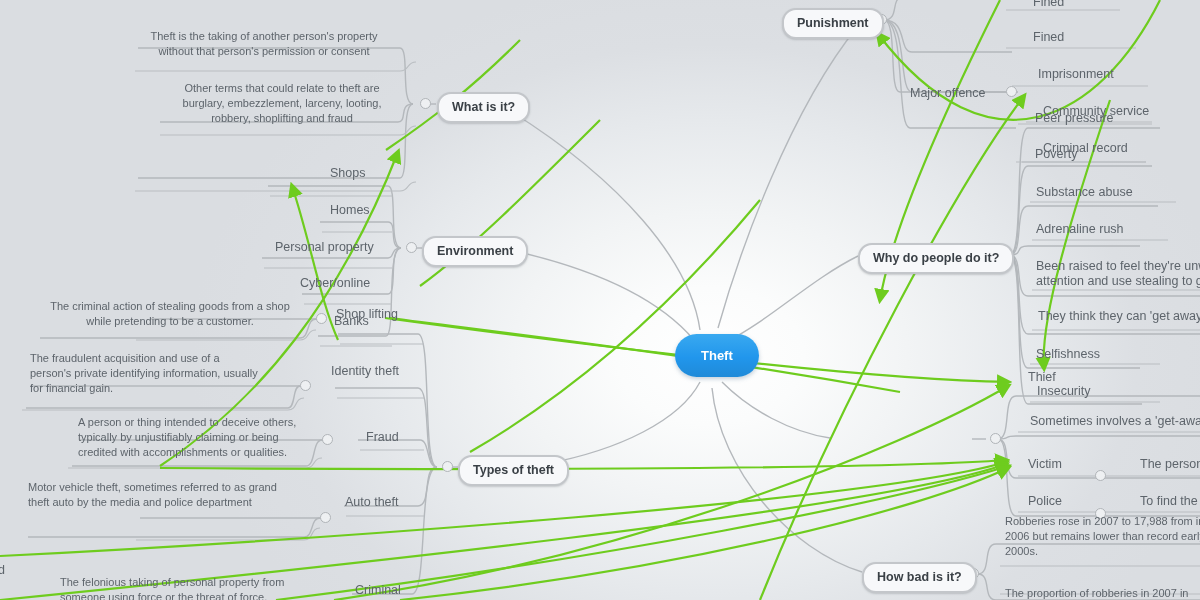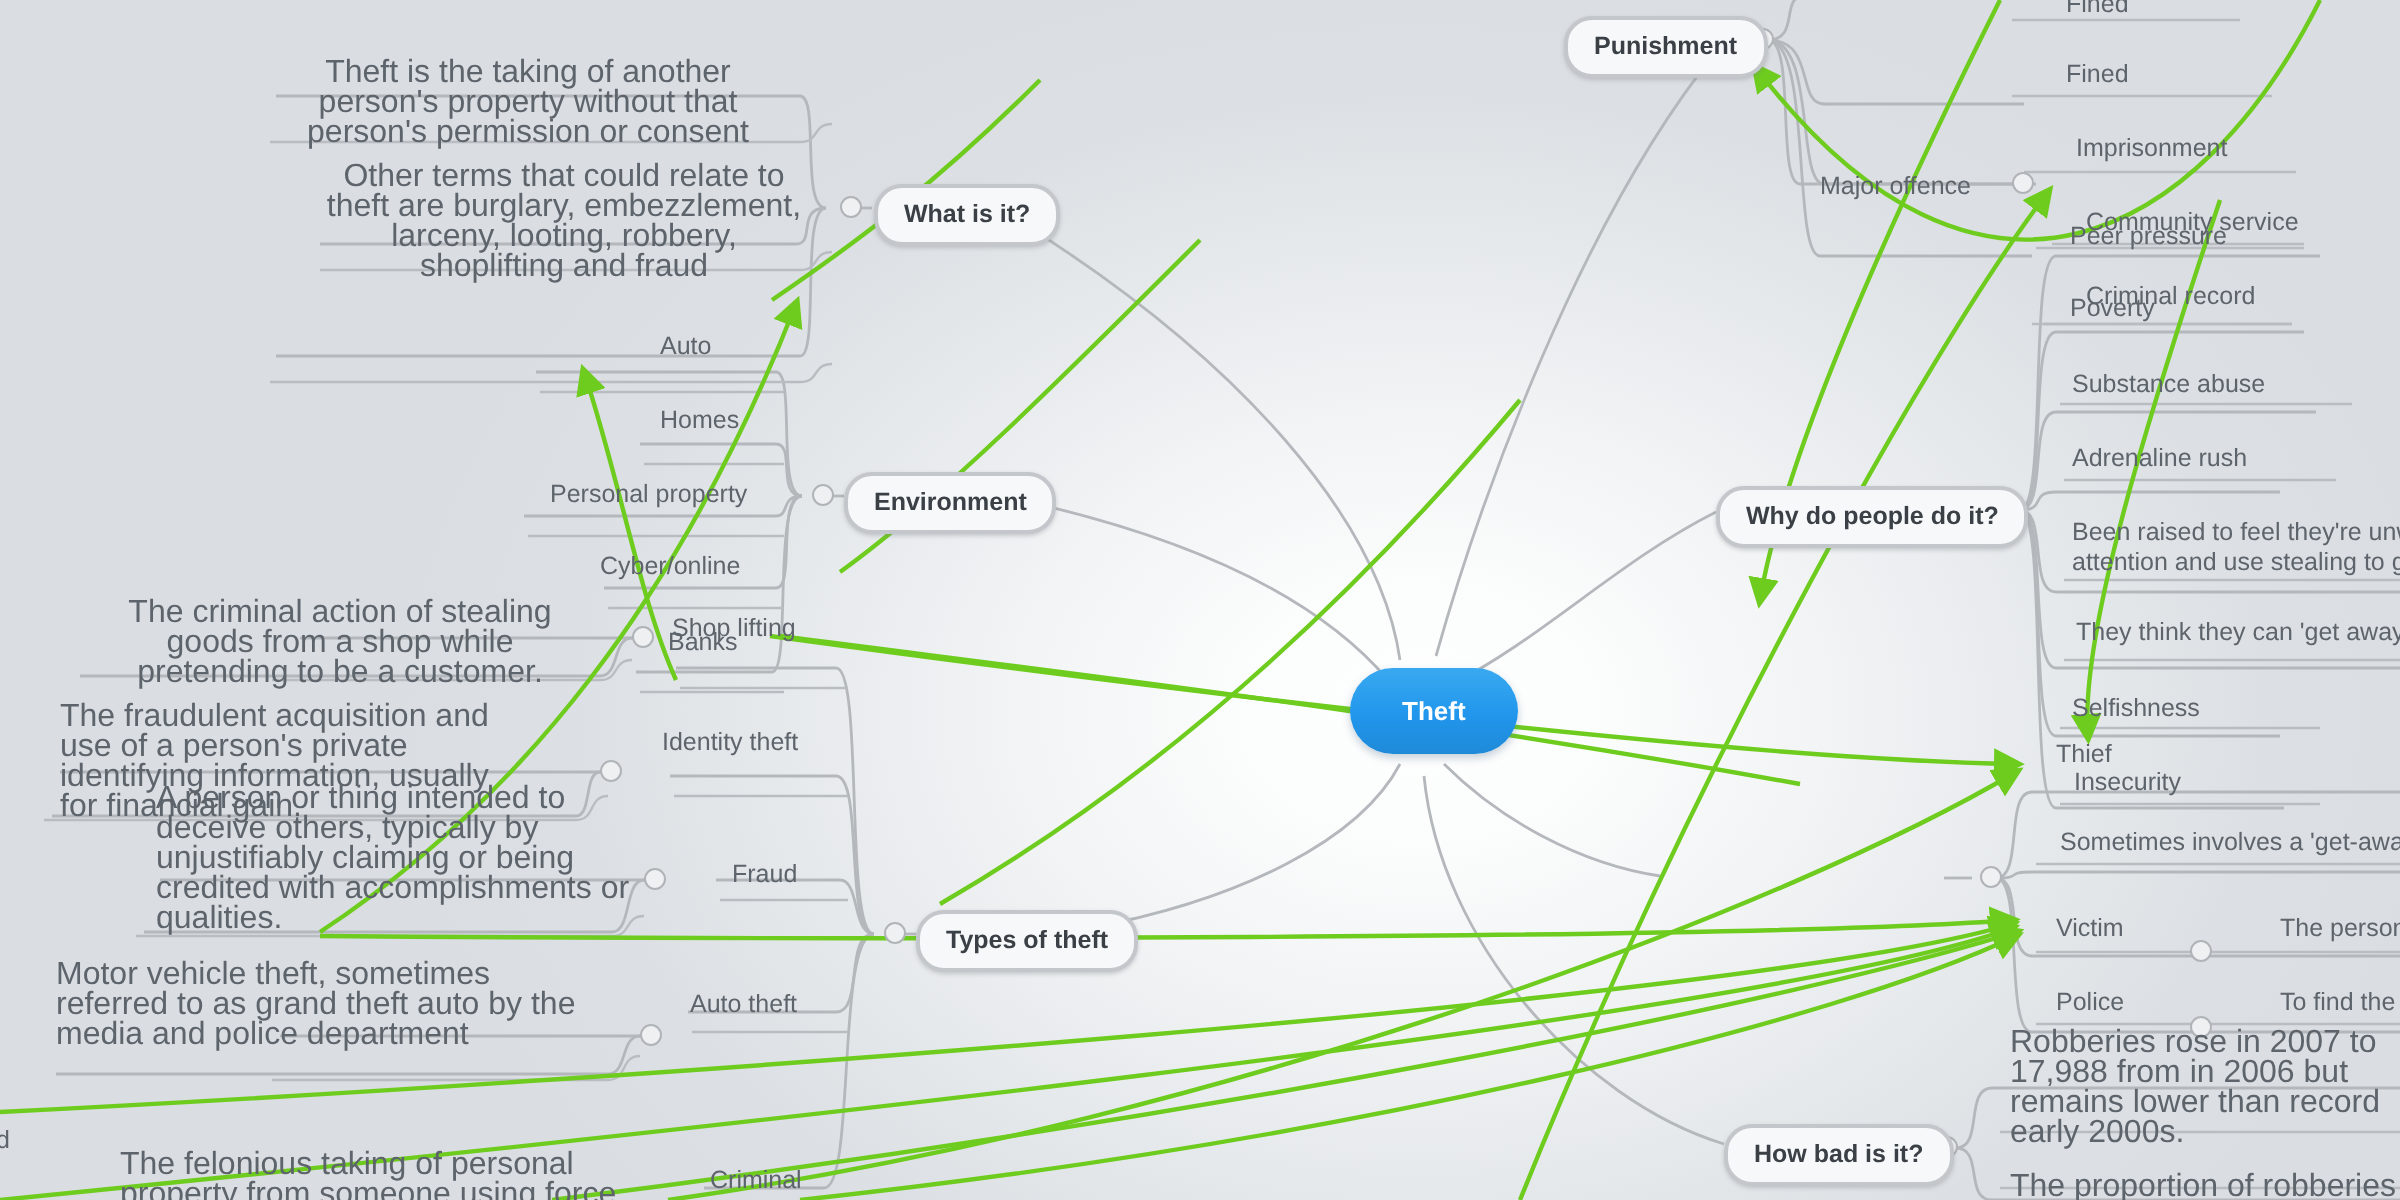--- a/index.html
+++ b/index.html
@@ -60,21 +60,21 @@
   .lbl {
     position: absolute;
     color: #5d646b;
     font-size: 12.5px;
     line-height: 15px;
     white-space: nowrap;
   }
   .para {
     position: absolute;
     color: #5d646b;
-    font-size: 16px;
+    font-size: 11px;
     line-height: 15px;
   }
   .para.center { text-align: center; }
 </style>
 </head>
 <body>
 
 <div id="canvas">
 
   <svg class="layer" viewBox="0 0 1200 600">
@@ -237,35 +237,35 @@
   <div class="node" style="left:858px;top:243px;">
     <span>Why do people do it?</span>
   </div>
   <div class="node" style="left:862px;top:562px;">
     <span>How bad is it?</span>
   </div>
 
   <div class="para center" style="left:138px;top:29px;width:252px;">Theft is the taking of another person's property without that person's permission or consent</div>
   <div class="para center" style="left:163px;top:81px;width:238px;">Other terms that could relate to theft are burglary, embezzlement, larceny, looting, robbery, shoplifting and fraud</div>
 
-  <div class="lbl" style="left:330px;top:166px;">Auto</div>
+  <div class="lbl" style="left:330px;top:166px;">Shops</div>
   <div class="lbl" style="left:330px;top:203px;">Homes</div>
   <div class="lbl" style="left:275px;top:240px;">Personal property</div>
   <div class="lbl" style="left:300px;top:276px;">Cyber/online</div>
   <div class="lbl" style="left:334px;top:314px;">Banks</div>
 
   <div class="lbl" style="left:336px;top:307px;">Shop lifting</div>
   <div class="lbl" style="left:331px;top:364px;">Identity theft</div>
   <div class="lbl" style="left:366px;top:430px;">Fraud</div>
   <div class="lbl" style="left:345px;top:495px;">Auto theft</div>
   <div class="lbl" style="left:355px;top:583px;">Criminal</div>
 
   <div class="para center" style="left:50px;top:299px;width:240px;">The criminal action of stealing goods from a shop while pretending to be a customer.</div>
   <div class="para" style="left:30px;top:351px;width:230px;">The fraudulent acquisition and use of a person's private identifying information, usually for financial gain.</div>
-  <div class="para" style="left:78px;top:392px;width:240px;">A person or thing intended to deceive others, typically by unjustifiably claiming or being credited with accomplishments or qualities.</div>
+  <div class="para" style="left:78px;top:415px;width:240px;">A person or thing intended to deceive others, typically by unjustifiably claiming or being credited with accomplishments or qualities.</div>
   <div class="para" style="left:28px;top:480px;width:264px;">Motor vehicle theft, sometimes referred to as grand theft auto by the media and police department</div>
   <div class="para" style="left:60px;top:575px;width:262px;">The felonious taking of personal property from someone using force or the threat of force.</div>
 
   <div class="lbl" style="left:-2px;top:563px;">d</div>
 
   <div class="lbl" style="left:910px;top:86px;">Major offence</div>
   <div class="lbl" style="left:1033px;top:-5px;">Fined</div>
   <div class="lbl" style="left:1033px;top:30px;">Fined</div>
   <div class="lbl" style="left:1038px;top:67px;">Imprisonment</div>
   <div class="lbl" style="left:1043px;top:104px;">Community service</div>

